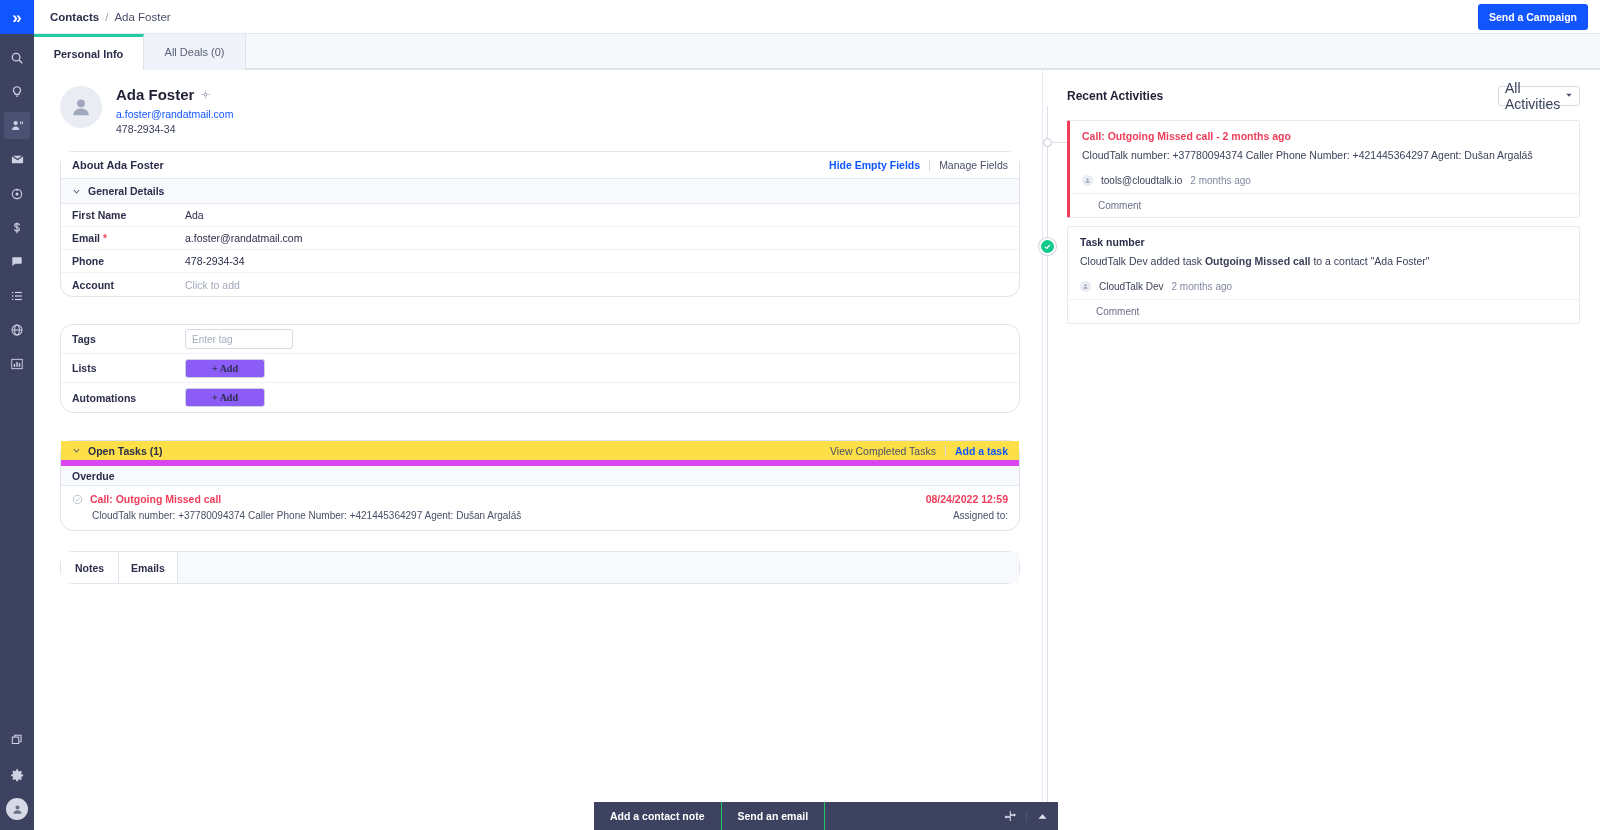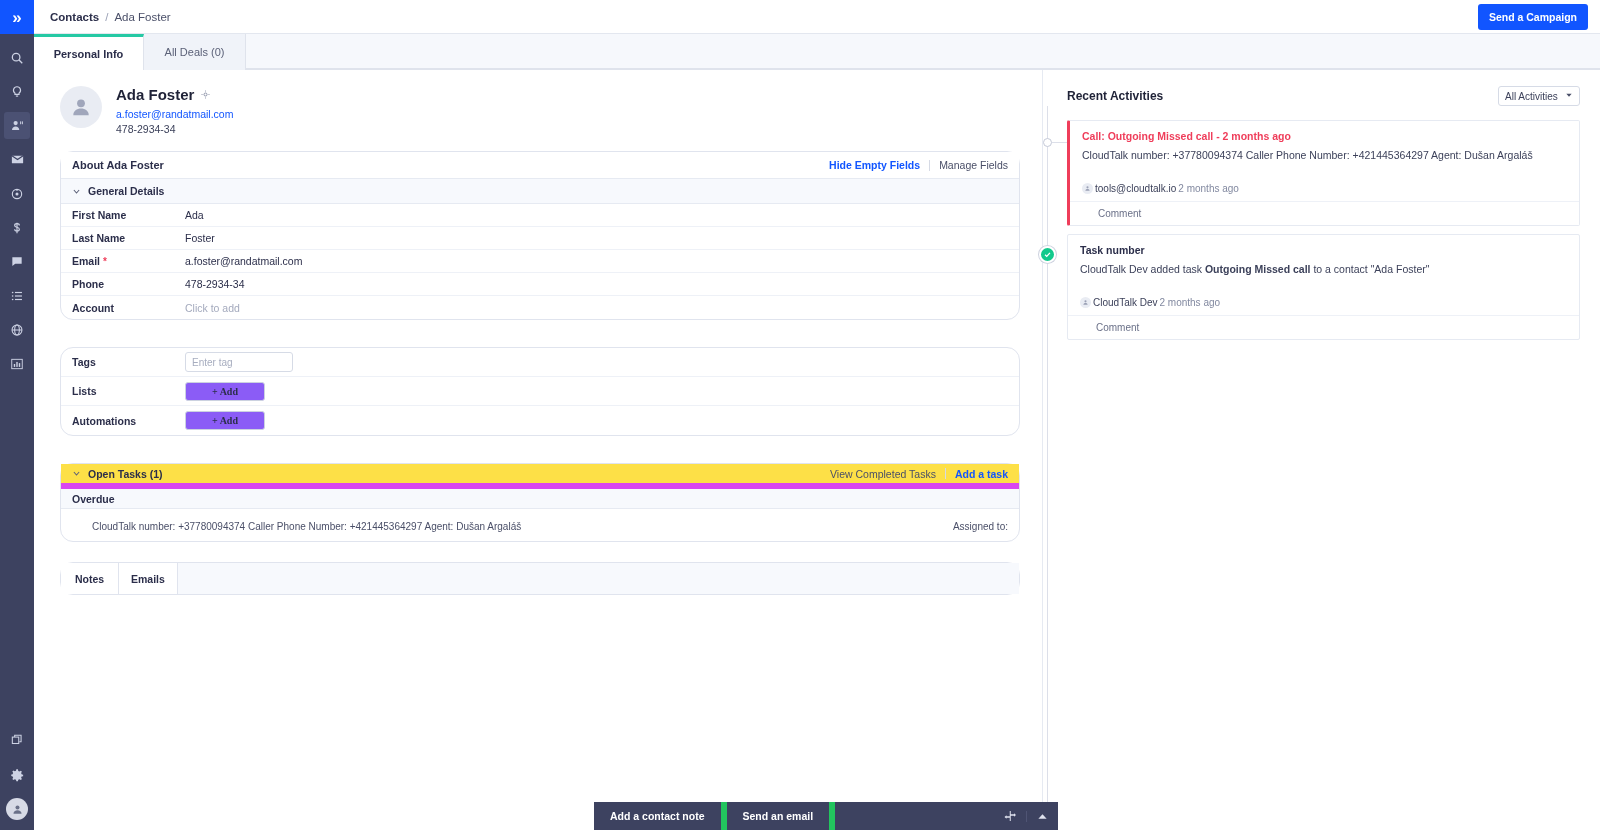--- a/index.html
+++ b/index.html
@@ -151,21 +151,21 @@
   .right {
     position: absolute; left: 1042px; top: 70px; width: 558px; height: 760px;
     background: #fff; border-left: 1px solid #e6eaf2; padding: 16px 20px 0 0;
   }
   .right-head { display: flex; align-items: center; padding-left: 24px; }
   .right-title { font-size: 12px; font-weight: bold; color: #1f2237; }
   .sel-wrap {
     margin-left: auto; width: 82px; height: 20px; border: 1px solid #d6dbe6; border-radius: 3px;
     background: #fff; display: flex; align-items: center; padding: 0 6px; cursor: pointer;
   }
-  .sel-txt { font-size: 10px; color: #3c415a; }
+  .sel-txt { font-size: 14px; color: #3c415a; }
   .sel-caret { margin-left: auto; color: #4a4f68; font-size: 8px; }
 
   .timeline { position: relative; margin-top: 14px; padding-left: 24px; }
   .tl-line { position: absolute; left: 4px; top: -14px; width: 1px; height: 760px; background: #dcdfe9; }
 
   .act { position: relative; margin-bottom: 8px; }
   .act-node {
     position: absolute; left: -24px; width: 9px; height: 9px; border-radius: 50%;
     background: #fff; border: 1px solid #c4c9d8; top: 18px;
   }
@@ -175,37 +175,37 @@
     color: #fff; top: 12px;
   }
   .act-connector { position: absolute; left: -15px; top: 22px; width: 15px; height: 1px; background: #dcdfe9; }
 
   .act-box { border: 1px solid #e6eaf2; border-radius: 2px; background: #fff; }
   .act-box.alert { border-left: 3px solid #ef3d5a; }
   .act-body { padding: 9px 12px 7px 12px; }
   .act-h { font-size: 10.5px; font-weight: bold; color: #2b2e4a; margin-bottom: 6px; }
   .act-h.red { color: #ef3d5a; }
   .act-text { font-size: 10.5px; color: #3c415a; line-height: 1.45; }
-  .act-meta { display: flex; align-items: center; gap: 2px; margin-top: 20px; }
+  .act-meta { display: flex; align-items: center; gap: 8px; margin-top: 12px; }
   .act-ava { width: 11px; height: 11px; border-radius: 50%; background: #e9ecf3;
     display: flex; align-items: center; justify-content: center; color: #9aa0b5; }
   .act-who { font-size: 10px; color: #3c415a; }
   .act-when { font-size: 10px; color: #8289a0; }
   .act-comment {
     border-top: 1px solid #eef1f7; padding: 6px 28px; font-size: 10px; color: #6a7088; cursor: pointer;
   }
 
   
   .bottombar {
     position: absolute; left: 594px; bottom: 0; width: 464px; height: 28px;
     background: #3d4260; display: flex; align-items: center; color: #fff;
   }
   .bb-item {
     font-size: 10.5px; font-weight: bold; padding: 0 16px; height: 28px;
-    display: flex; align-items: center; border-right: 6px solid #22c55e; cursor: pointer;
+    display: flex; align-items: center; border-right: 1px solid #22c55e; cursor: pointer;
   }
   .bb-spacer { flex: 1; }
   .bb-icon { padding: 0 10px; display: flex; align-items: center; color: #dfe2ee; cursor: pointer; }
   .bb-icon.sep { border-left: 1px solid #4f5474; }
 </style>
 </head>
 <body>
 
 <div class="app">
 
@@ -366,24 +366,20 @@
             </svg>
         </span>
         <span>General Details</span>
       </div>
 
       <div class="frow">
         <div class="flabel"><span>First Name</span></div>
         <div class="fval">Ada</div>
       </div>
       <div class="frow">
-        <div class="flabel"><span>Last Name</span></div>
-        <div class="fval">Foster</div>
-      </div>
-      <div class="frow">
         <div class="flabel"><span>Email</span> <span class="req">*</span></div>
         <div class="fval">a.foster@randatmail.com</div>
       </div>
       <div class="frow">
         <div class="flabel"><span>Phone</span></div>
         <div class="fval">478-2934-34</div>
       </div>
       <div class="frow">
         <div class="flabel"><span>Account</span></div>
         <div class="fval muted">Click to add</div>
@@ -414,20 +410,30 @@
         </span>
         <span>Open Tasks (1)</span>
         <div class="head-actions">
           <a class="link-gray" href="#" style="font-weight:normal">View Completed Tasks</a>
           <span class="vdiv"></span>
           <a class="link-blue" href="#">Add a task</a>
         </div>
       </div>
       <div class="sub-head">Overdue</div>
       <div class="task">
+        <div class="task-line1">
+          <span class="task-check">
+            <svg width="11" height="11" viewBox="0 0 24 24" fill="none" stroke="currentColor" stroke-width="2">
+                <circle cx="12" cy="12" r="9.2"></circle>
+                <polyline points="7.5,12.2 10.8,15.4 16.6,8.8"></polyline>
+              </svg>
+          </span>
+          <span class="task-title">Call: Outgoing Missed call</span>
+          <span class="task-date">08/24/2022 12:59</span>
+        </div>
         <div class="task-line2">
           <span class="task-desc">CloudTalk number: +37780094374 Caller Phone Number: +421445364297 Agent: Dušan Argaláš</span>
           <span class="task-assign">Assigned to:</span>
         </div>
       </div>
     </div>
 
     <div class="card" style="margin-top:20px">
       <div class="tabstrip">
         <div class="stab on">

